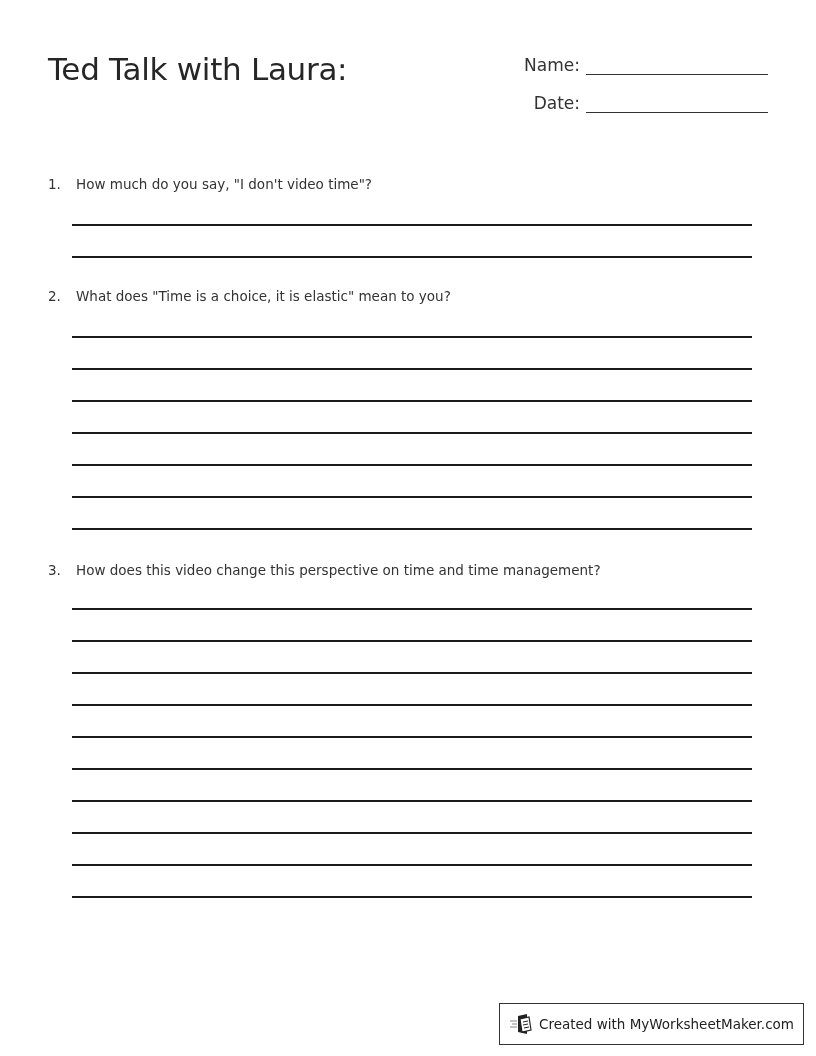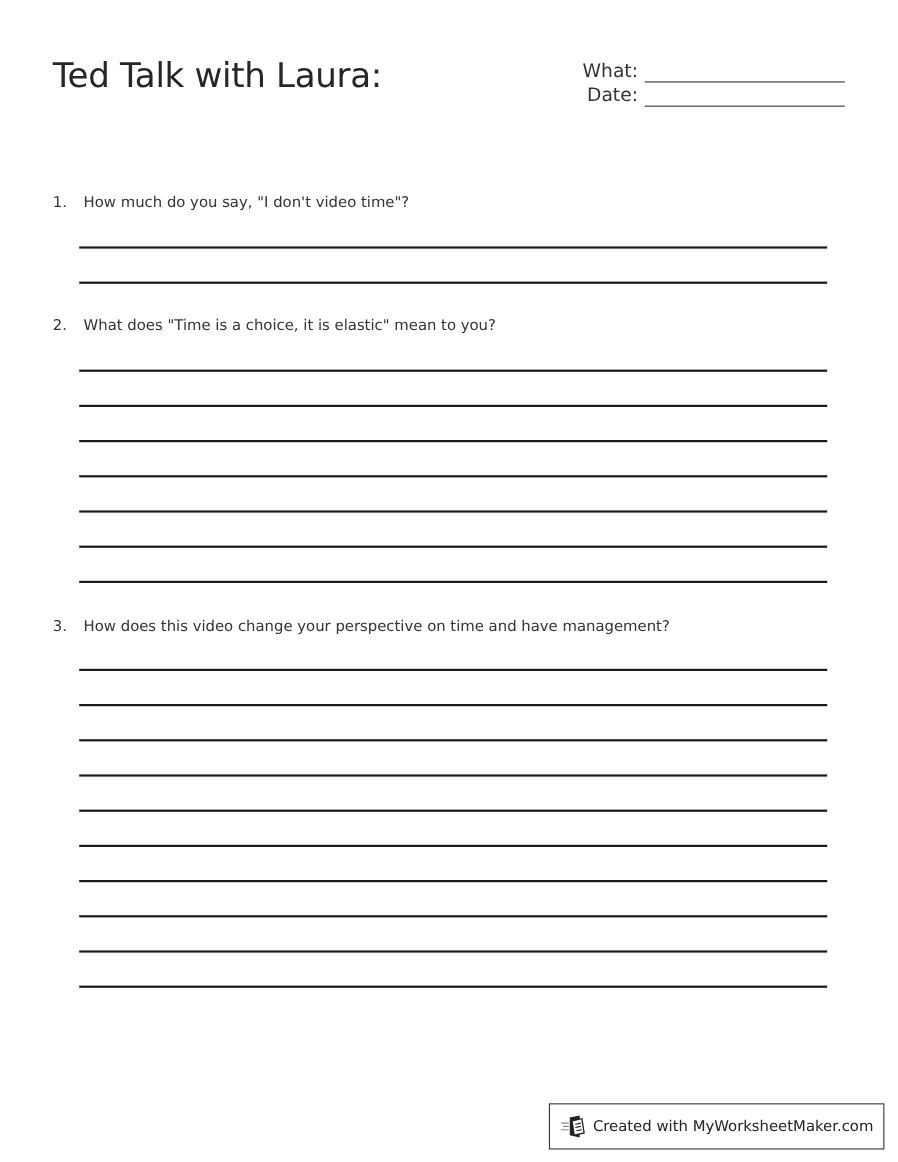--- a/index.html
+++ b/index.html
@@ -19,24 +19,24 @@
   .badge svg { margin-right: 6px; }
 </style>
 </head>
 <body>
 
 <h1 class="title">
   <span>Ted Talk with Laura:</span><br>
 </h1>
 
 <div class="field" style="left:510px; top:54px;">
-  <span class="field-label">What:</span>
+  <span class="field-label">Name:</span>
   <span class="field-line"></span>
 </div>
-<div class="field" style="left:510px; top:76px;">
+<div class="field" style="left:510px; top:92px;">
   <span class="field-label">Date:</span>
   <span class="field-line"></span>
 </div>
 
 <div class="question" style="top:176px;">
   <span class="qnum">1.</span>
   <span>How much do you say, "I don't video time"?</span>
 </div>
 <div class="rule" style="top:224px;"></div>
 <div class="rule" style="top:256px;"></div>
@@ -48,21 +48,21 @@
 <div class="rule" style="top:336px;"></div>
 <div class="rule" style="top:368px;"></div>
 <div class="rule" style="top:400px;"></div>
 <div class="rule" style="top:432px;"></div>
 <div class="rule" style="top:464px;"></div>
 <div class="rule" style="top:496px;"></div>
 <div class="rule" style="top:528px;"></div>
 
 <div class="question" style="top:562px;">
   <span class="qnum">3.</span>
-  <span>How does this video change your perspective on time and have management?</span>
+  <span>How does this video change this perspective on time and time management?</span>
 </div>
 <div class="rule" style="top:608px;"></div>
 <div class="rule" style="top:640px;"></div>
 <div class="rule" style="top:672px;"></div>
 <div class="rule" style="top:704px;"></div>
 <div class="rule" style="top:736px;"></div>
 <div class="rule" style="top:768px;"></div>
 <div class="rule" style="top:800px;"></div>
 <div class="rule" style="top:832px;"></div>
 <div class="rule" style="top:864px;"></div>

